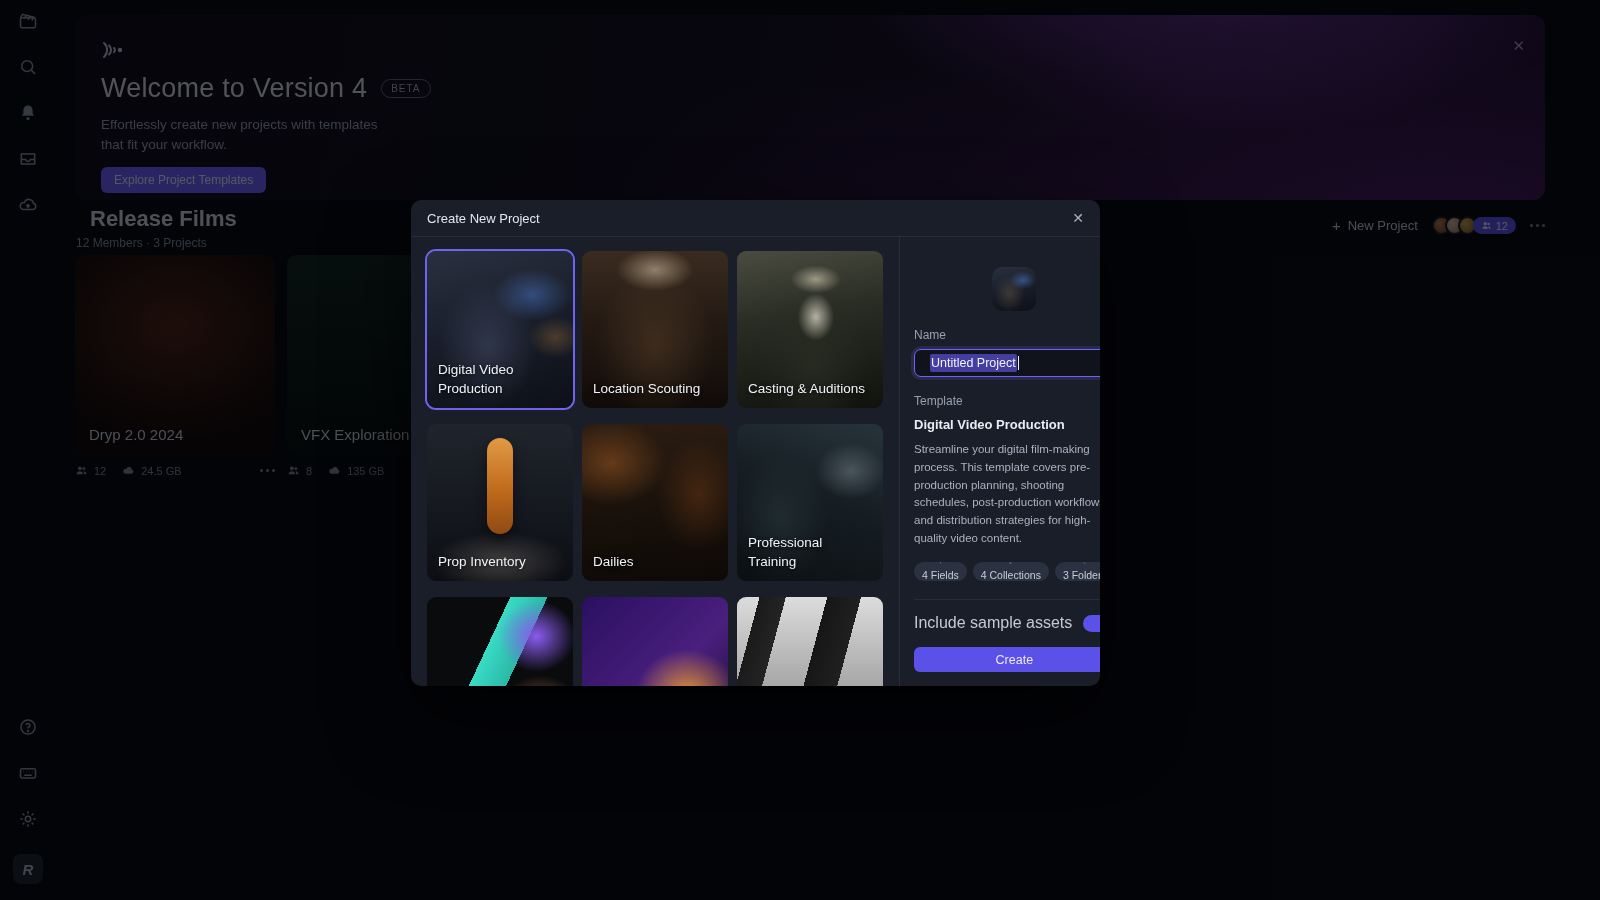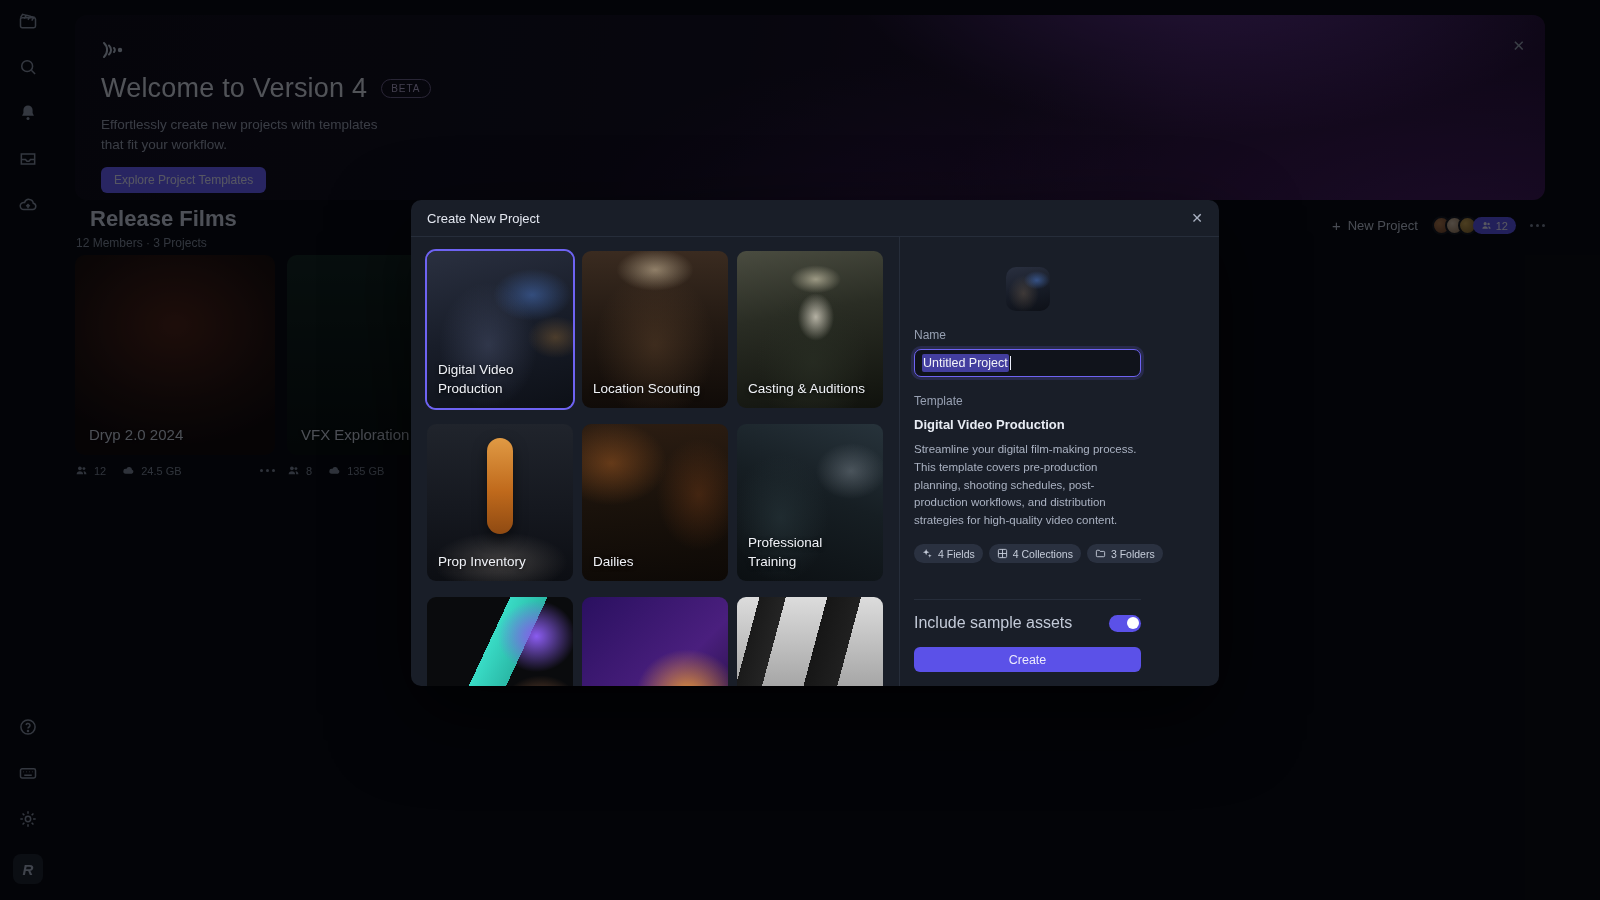--- a/index.html
+++ b/index.html
@@ -62,21 +62,21 @@
   .proj-label { position:absolute; left:14px; bottom:12px; font-size:15px; color:#cdd3df;
     text-shadow:0 1px 3px rgba(0,0,0,.7); }
   .proj-foot { display:flex; align-items:center; gap:6px; margin-top:9px; color:#7e8696; font-size:11px; }
   .proj-foot svg { width:13px; height:13px; }
   .proj-foot .gap { width:4px; }
   .proj-foot .sp { flex:1; }
 
   #overlay { position:absolute; inset:0; background:rgba(2,3,7,.63); }
 
   
-  .modal { position:absolute; left:411px; top:200px; width:808px; height:486px; border-radius:10px;
+  .modal { position:absolute; left:411px; top:200px; width:689px; height:486px; border-radius:10px;
     background:#191e28; box-shadow:0 30px 80px rgba(0,0,0,.7); overflow:hidden; color:#dfe4ee; }
   .modal-header { height:37px; display:flex; align-items:center; justify-content:space-between;
     padding:0 16px; border-bottom:1px solid #262d3a; }
   .modal-title { font-size:13px; font-weight:500; color:#e3e7f0; }
   .modal-close { color:#aab2c2; font-size:14px; cursor:default; }
   .modal-body { display:flex; height:449px; }
 
   .tpl-pane { width:488px; padding:14px 16px 0 16px; }
   .tpl-label { font-size:12px; color:#97a0b2; margin-bottom:11px; }
   .tpl-grid { display:grid; grid-template-columns:repeat(3,146px); gap:16px 9px; }
@@ -119,30 +119,30 @@
         linear-gradient(180deg,#dcdcdc 0%, #a8a8a8 55%, #7e7e7e 100%); }
 
   .detail-pane { width:256px; border-left:1px solid #262d3a; padding:0 14px 14px 14px;
     display:flex; flex-direction:column; }
   .detail-thumb { width:44px; height:44px; border-radius:10px; margin:30px auto 0 auto;
     background: radial-gradient(20px 14px at 70% 30%, rgba(80,130,220,.5), transparent 65%),
       radial-gradient(22px 26px at 40% 60%, rgba(120,100,80,.4), transparent 70%),
       linear-gradient(165deg,#2a3040 0%, #171c27 55%, #0d1017 100%); }
   .field-label { font-size:12px; color:#97a0b2; margin-top:17px; margin-bottom:7px; }
   .name-input { height:28px; border:1.5px solid #6e63f2; border-radius:7px; background:#10131b;
-    display:flex; align-items:center; padding:0 7px; box-shadow:0 0 0 3px rgba(110,99,242,.18); }
+    display:flex; align-items:center; padding:0 15px; box-shadow:0 0 0 3px rgba(110,99,242,.18); }
   .name-text { font-size:12.5px; color:#f2f3f8; background:rgba(96,86,230,.65); padding:2px 1px;
     border-radius:2px; white-space:nowrap; }
   .caret { display:inline-block; width:1.5px; height:14px; background:#eceefb; margin-left:1px;
     vertical-align:middle; }
   .tpl-sel-name { font-size:13px; font-weight:600; color:#e8ecf4; margin-top:16px; }
   .tpl-desc { font-size:11.5px; line-height:1.55; color:#aab2c2; margin-top:9px; }
   .badges { display:flex; gap:6px; margin-top:14px; }
   .badge { height:19px; background:#2a3140; border-radius:10px; display:flex; align-items:center;
-    gap:5px; padding:0 8px; font-size:10.5px; color:#c6cdda; white-space:nowrap; }
+    gap:5px; padding:0 8px; font-size:10.5px; color:#c6cdda; white-space:nowrap;flex-direction:column; }
   .badge svg { width:11px; height:11px; }
   .pane-sep { margin-top:auto; border-top:1px solid #262d3a; }
   .include-row { display:flex; align-items:center; justify-content:space-between; margin-top:14px; }
   .include-label { font-size:16px; color:#c3cad8; }
   .toggle { width:32px; height:17px; border-radius:9px; background:#5b51e8; position:relative; }
   .toggle .knob { position:absolute; right:2.5px; top:2.5px; width:12px; height:12px;
     border-radius:50%; background:#fff; }
   .create-btn { margin-top:15px; height:25px; width:100%; border:none; border-radius:6px;
     background:#5b51e8; color:#eceafd; font-size:12.5px; font-family:inherit; }
 </style>

